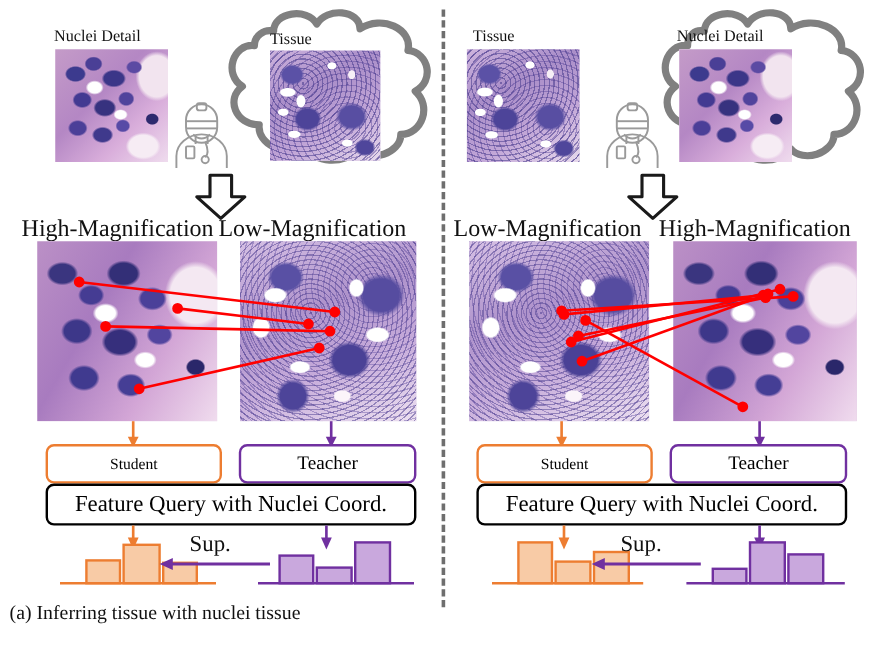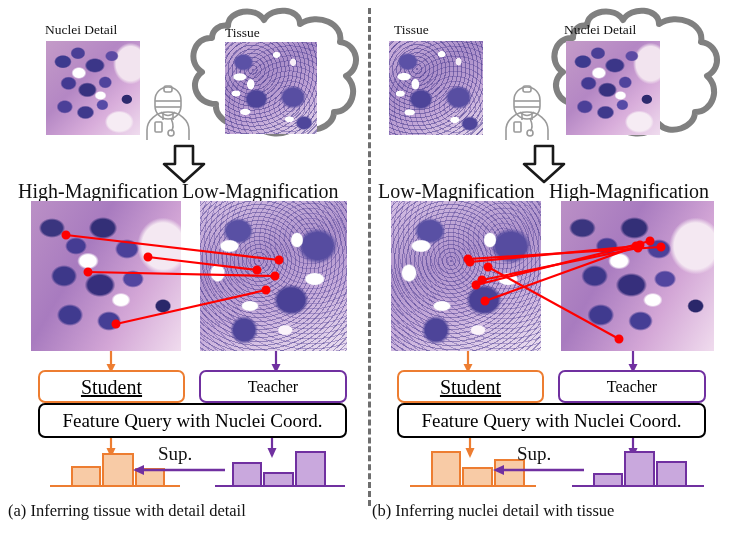--- a/index.html
+++ b/index.html
@@ -128,21 +128,21 @@
     position: absolute;
     box-sizing: border-box;
     background: #ffffff;
     border-radius: 7px;
     display: flex;
     align-items: center;
     justify-content: center;
     font-family: "Liberation Serif", "DejaVu Serif", serif;
     line-height: 1;
   }
-  .box-student { border: 2.5px solid #ED7D31; font-size: 20px; text-decoration: underline; }
+  .box-student { border: 2.5px solid #ED7D31; font-size: 13px; }
   .box-teacher { border: 2.5px solid #7030A0; font-size: 16px; }
   .box-query   { border: 2.5px solid #000000; font-size: 19px; text-align: center; }
 
   
   .divider {
     position: absolute;
     width: 0;
     border-left: 3px dashed #6e6e6e;
   }
   svg { display: block; overflow: visible; }
@@ -265,21 +265,21 @@
       </g>
       <line x1="0" y1="41" x2="130" y2="41" stroke="#7030A0" stroke-width="2.2"></line>
     </svg>
 
     <div class="lbl abs" style="left:158px;top:444px;width:70px;font-size:19px;">Sup.</div>
     <svg class="abs" style="left:0;top:0;width:367px;height:554px;pointer-events:none;">
       <line x1="225" y1="470" x2="142" y2="470" stroke="#7030A0" stroke-width="2.4"></line>
       <polygon points="133,470 144,465 144,475" fill="#7030A0"></polygon>
     </svg>
 
-    <div class="lbl caption abs" style="left:8px;top:503px;width:350px;">(a) Inferring tissue with detail detail</div>
+    <div class="lbl caption abs" style="left:8px;top:503px;width:350px;">(a) Inferring tissue with nuclei tissue</div>
   </div>
 
   <div class="divider" style="left:368px;top:8px;height:498px;"></div>
 
   <div class="abs" style="left:372px;top:0;width:362px;height:554px;">
 
     <svg class="abs" style="left:155px;top:4px;" width="200" height="140">
       <path d="M60 22 C 60 6, 88 2, 96 16 C 104 2, 132 4, 132 20
                C 150 8, 178 20, 174 38 C 192 40, 196 64, 180 72
                C 194 84, 186 108, 168 108 C 168 124, 142 132, 132 120
@@ -396,16 +396,15 @@
       </g>
       <line x1="0" y1="41" x2="132" y2="41" stroke="#7030A0" stroke-width="2.2"></line>
     </svg>
 
     <div class="lbl abs" style="left:145px;top:444px;width:70px;font-size:19px;">Sup.</div>
     <svg class="abs" style="left:0;top:0;width:362px;height:554px;pointer-events:none;">
       <line x1="212" y1="470" x2="130" y2="470" stroke="#7030A0" stroke-width="2.4"></line>
       <polygon points="121,470 132,465 132,475" fill="#7030A0"></polygon>
     </svg>
 
-    <div class="lbl caption abs" style="left:0;top:503px;width:355px;">(b) Inferring nuclei detail with tissue</div>
   </div>
 
 </div>
 
 </body></html>

